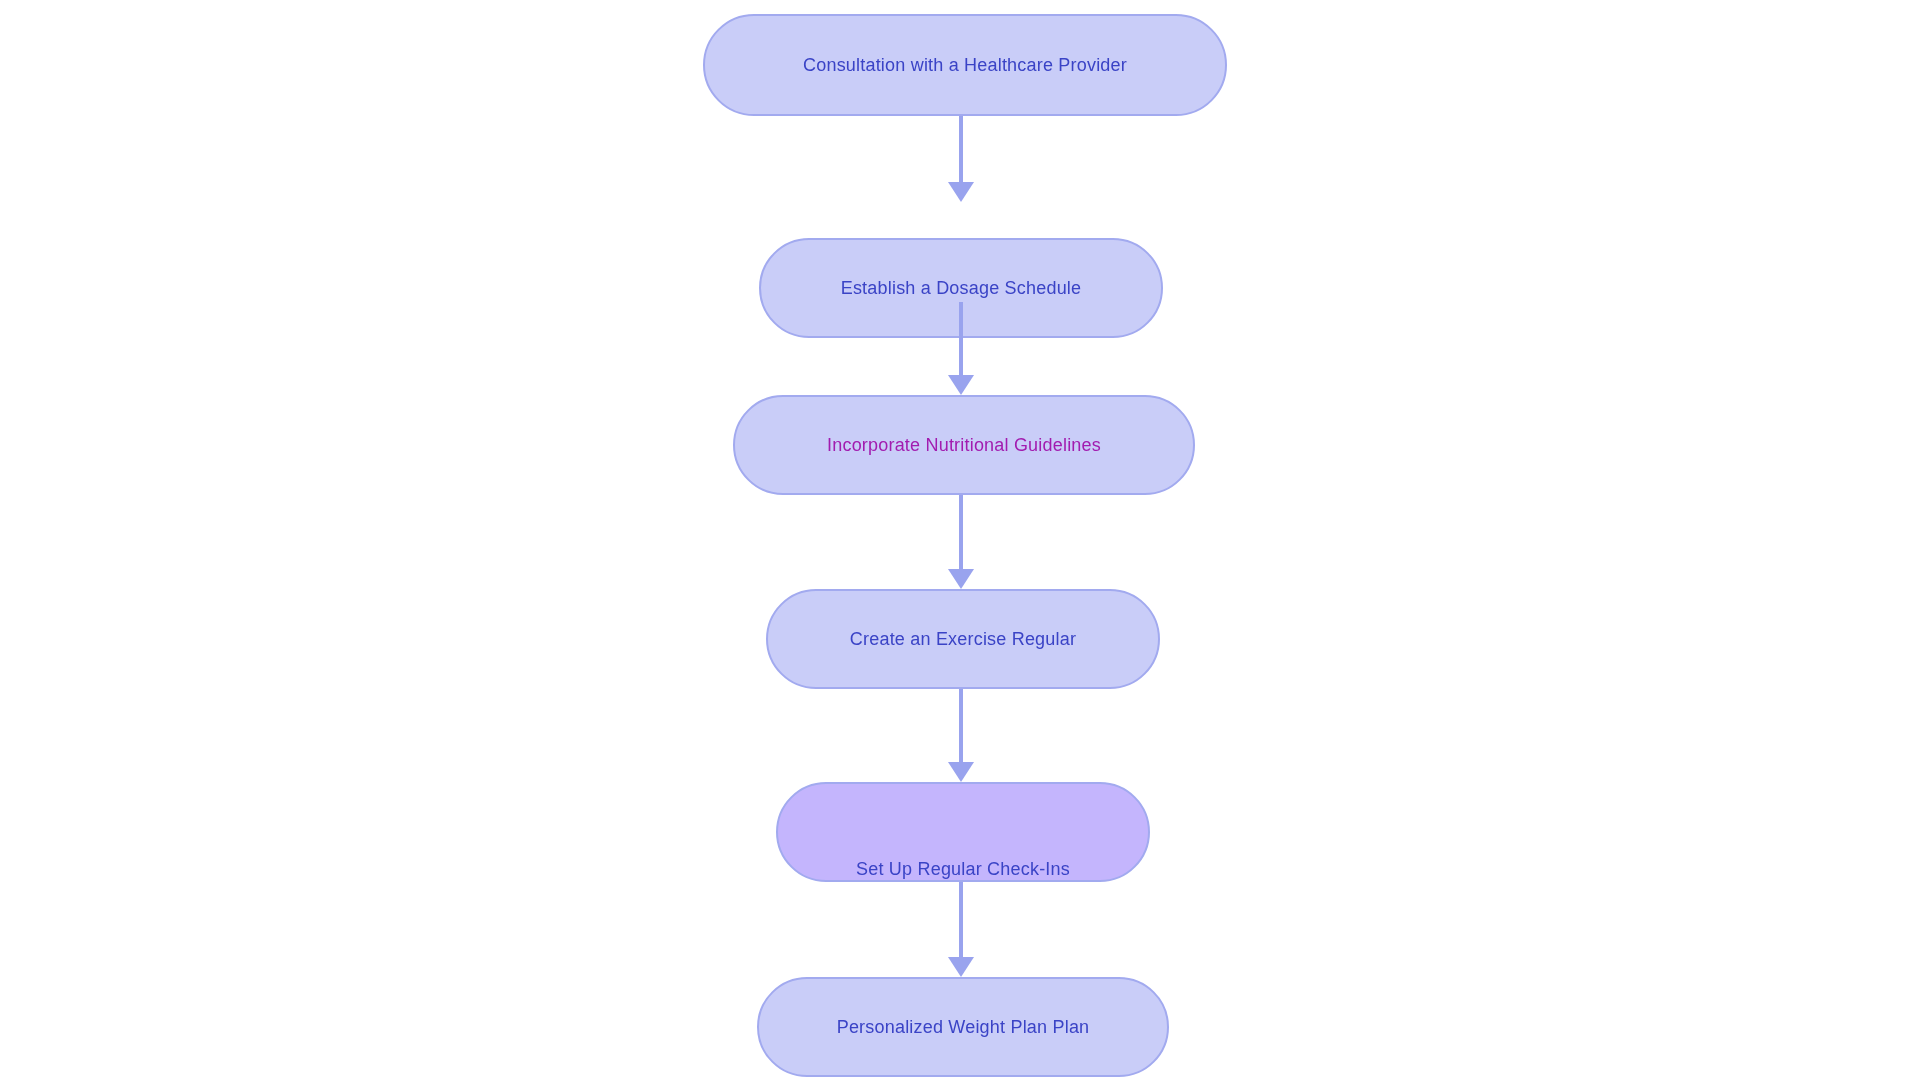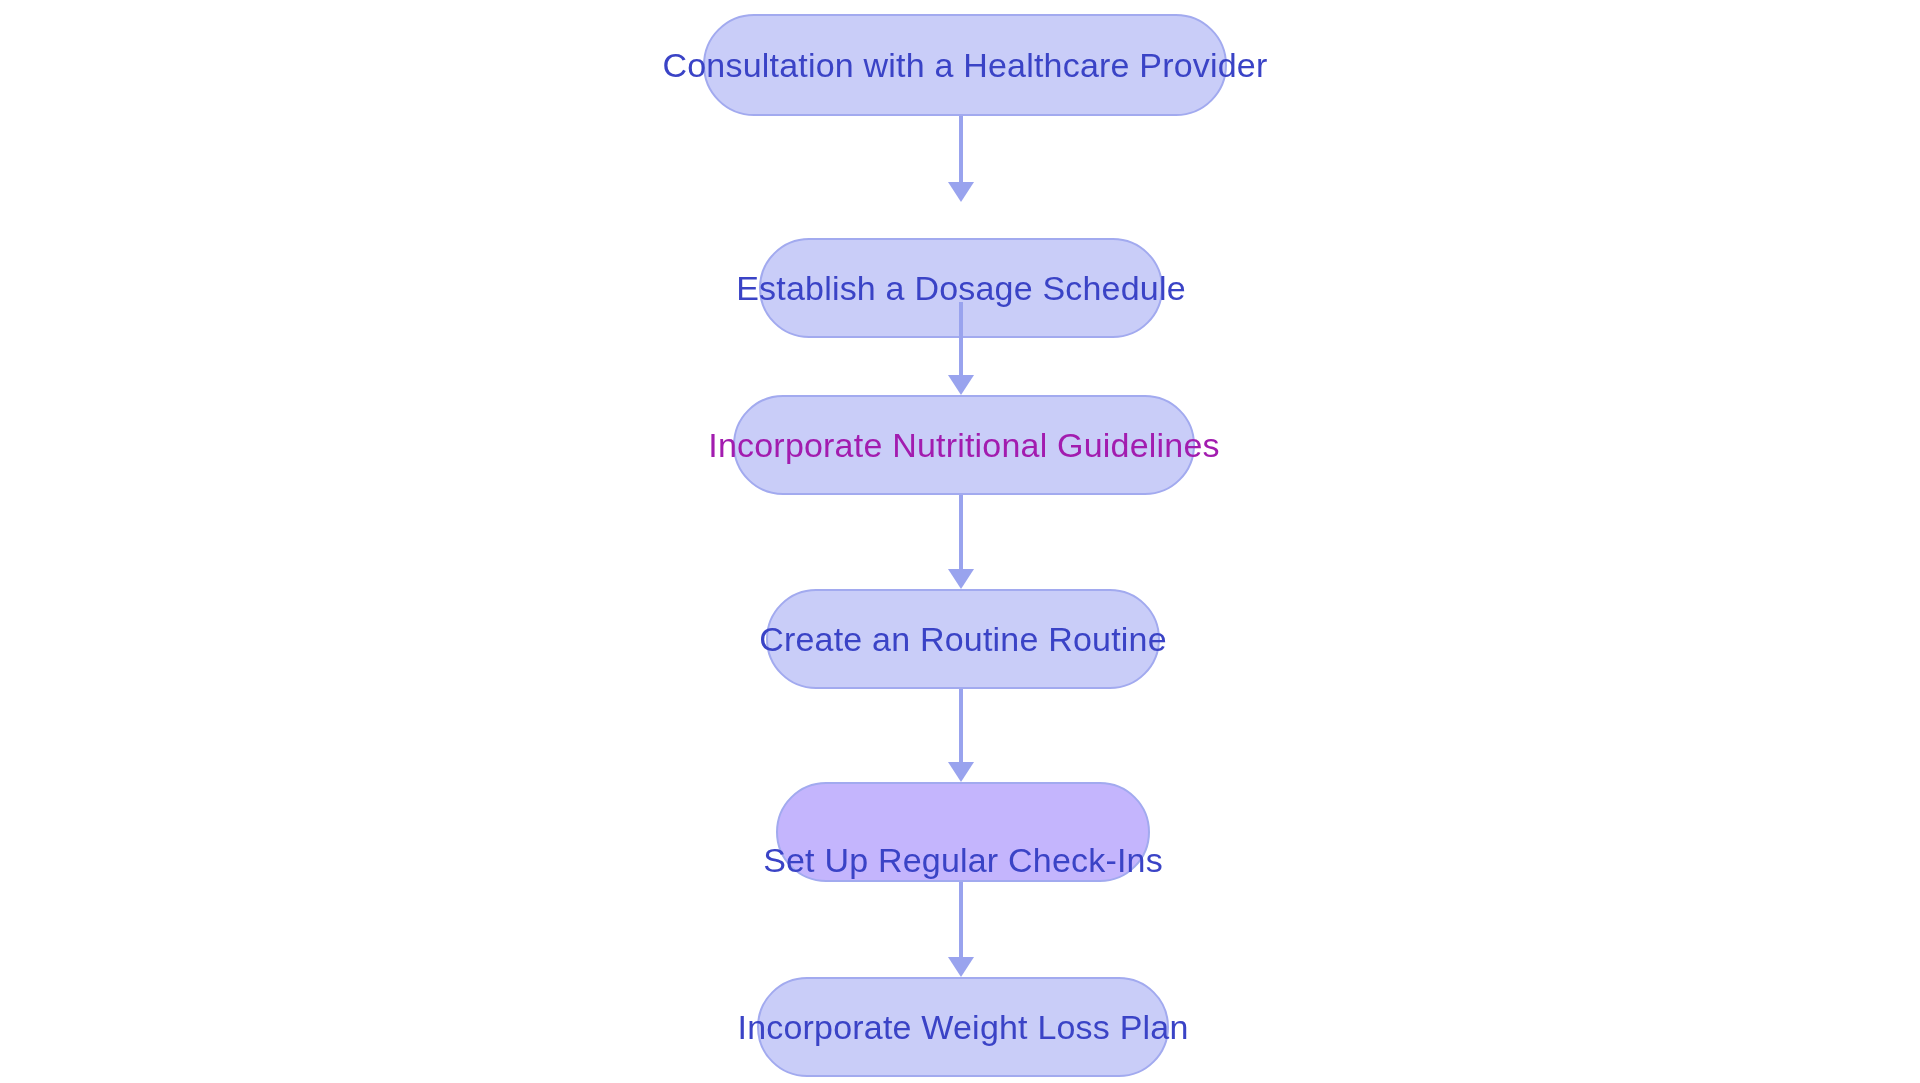--- a/index.html
+++ b/index.html
@@ -18,21 +18,21 @@
   .flow-node {
     position: absolute;
     box-sizing: border-box;
     display: flex;
     align-items: center;
     justify-content: center;
     border-radius: 60px;
     border: 2px solid #a2aaef;
     background: #c9cdf8;
     color: #3a43c6;
-    font-size: 34px;
+    font-size: 18px;
     letter-spacing: 0.2px;
     white-space: nowrap;
     text-align: center;
   }
   .flow-arrow {
     position: absolute;
     display: flex;
     flex-direction: column;
     align-items: center;
   }
@@ -56,27 +56,27 @@
     <div class="flow-node" style="left: 703px; top: 14px; width: 524px; height: 102px; background: rgb(201, 205, 248); border-color: rgb(162, 170, 239); color: rgb(58, 67, 198);">
       <span>Consultation with a Healthcare Provider</span>
     </div>
     <div class="flow-node" style="left: 759px; top: 202px; width: 404px; height: 100px; background: rgb(201, 205, 248); border-color: rgb(162, 170, 239); color: rgb(58, 67, 198); margin-top: 36px;">
       <span>Establish a Dosage Schedule</span>
     </div>
     <div class="flow-node" style="left: 733px; top: 395px; width: 462px; height: 100px; background: rgb(201, 205, 248); border-color: rgb(162, 170, 239); color: #a21caf;">
       <span>Incorporate Nutritional Guidelines</span>
     </div>
     <div class="flow-node" style="left: 766px; top: 589px; width: 394px; height: 100px; background: rgb(201, 205, 248); border-color: rgb(162, 170, 239); color: rgb(58, 67, 198);">
-      <span>Create an Routine Routine</span>
+      <span>Create an Exercise Regular</span>
     </div>
     <div class="flow-node" style="left: 776px; top: 782px; width: 374px; height: 100px; background: #c4b5fd; border-color: rgb(162, 170, 239); color: rgb(58, 67, 198); align-items: flex-end;">
       <span>Set Up Regular Check-Ins</span>
     </div>
     <div class="flow-node" style="left: 757px; top: 977px; width: 412px; height: 100px; background: rgb(201, 205, 248); border-color: rgb(162, 170, 239); color: rgb(58, 67, 198);">
-      <span>Incorporate Weight Loss Plan</span>
+      <span>Personalized Weight Plan Plan</span>
     </div>
     <div class="flow-arrow" style="left: 948px; top: 116px; width: 26px; height: 86px;">
       <div class="shaft" style="background: rgb(153, 163, 238);"></div>
       <div class="head" style="border-top-color: rgb(153, 163, 238);"></div>
     </div>
     <div class="flow-arrow" style="left: 948px; top: 302px; width: 26px; height: 93px;">
       <div class="shaft" style="background: rgb(153, 163, 238);"></div>
       <div class="head" style="border-top-color: rgb(153, 163, 238);"></div>
     </div>
     <div class="flow-arrow" style="left: 948px; top: 495px; width: 26px; height: 94px;">

